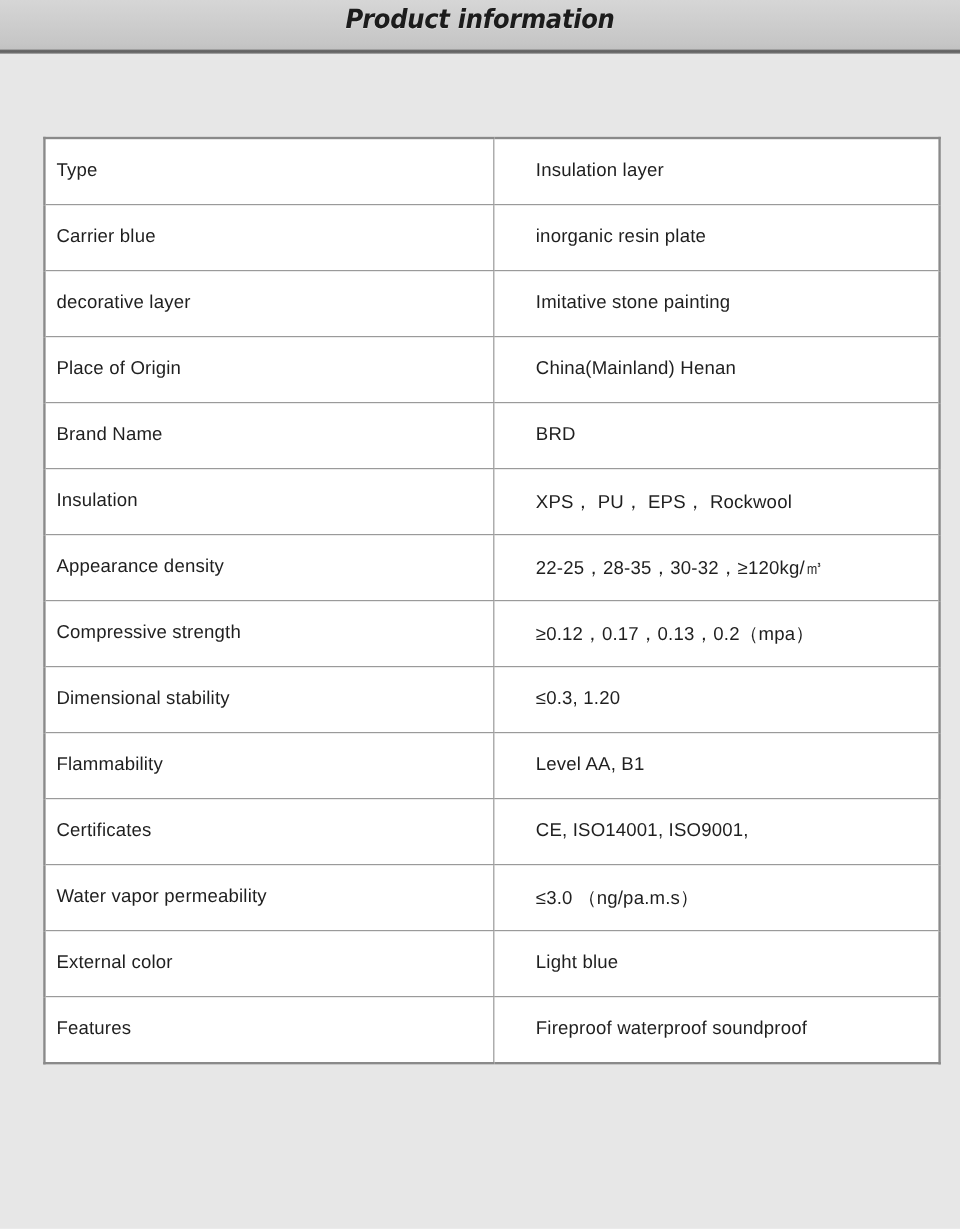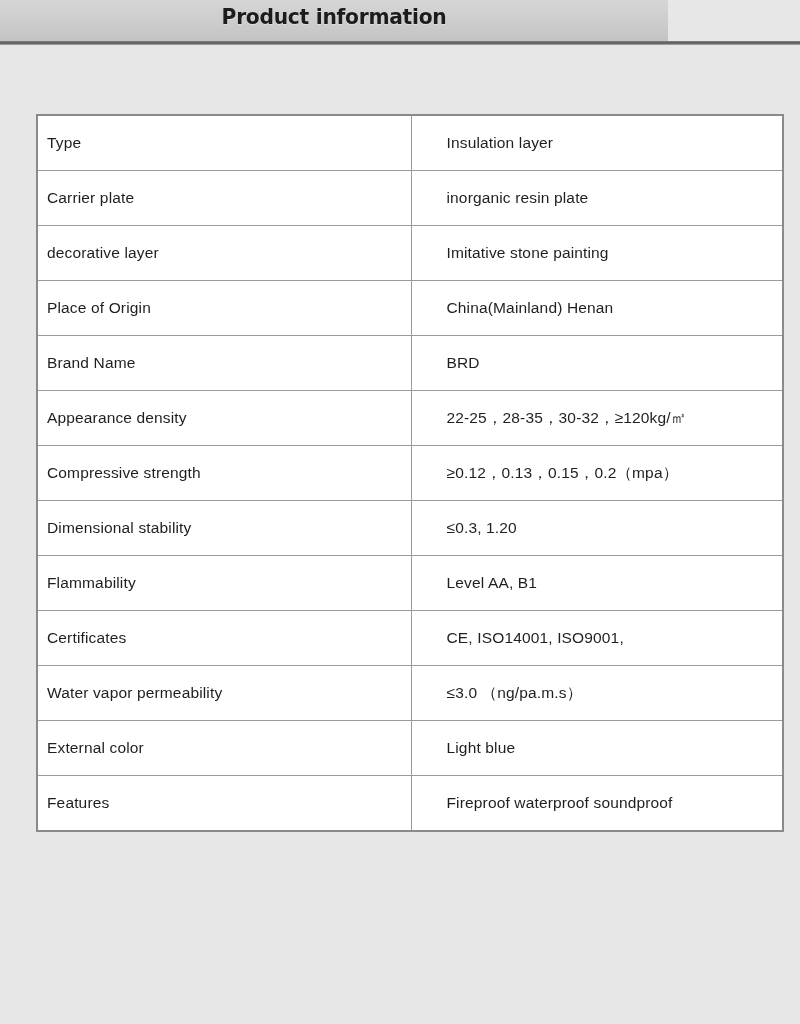--- a/index.html
+++ b/index.html
@@ -11,29 +11,30 @@
     width: 800px;
     height: 1024px;
     background: #e7e7e7;
     font-family: "Liberation Sans", "DejaVu Sans", sans-serif;
     overflow: hidden;
   }
 
   
   .header-band {
     position: relative;
-    width: 668px;
+    width: 800px;
     height: 41px;
     background: linear-gradient(to bottom,
                 #d6d6d6 0%,
                 #d2d2d2 22%,
                 #cccccc 55%,
                 #c6c6c6 88%,
                 #c2c2c2 100%);
     box-sizing: border-box;
+    font-style: italic;
   }
   .header-title {
     position: absolute;
     left: 0;
     right: 0;
     top: 4px;
     text-align: center;
     font-family: "DejaVu Sans", "Liberation Sans", sans-serif;
     font-size: 22px;
     font-weight: bold;
@@ -112,48 +113,52 @@
       <col class="c-value">
     </colgroup>
     <tbody>
 
       <tr>
         <td class="cell-label">Type</td>
         <td class="cell-value">Insulation layer</td>
       </tr>
 
       <tr>
-        <td class="cell-label">Carrier plate</td>
+        <td class="cell-label">Carrier blue</td>
         <td class="cell-value">inorganic resin plate</td>
       </tr>
 
       <tr>
         <td class="cell-label">decorative layer</td>
         <td class="cell-value">Imitative stone painting</td>
       </tr>
 
       <tr>
         <td class="cell-label">Place of Origin</td>
         <td class="cell-value">China(Mainland) Henan</td>
       </tr>
 
       <tr>
         <td class="cell-label">Brand Name</td>
         <td class="cell-value">BRD</td>
       </tr>
 
+      <tr>
+        <td class="cell-label">Insulation</td>
+        <td class="cell-value">XPS， PU， EPS， Rockwool</td>
+      </tr>
 
       <tr>
         <td class="cell-label">Appearance density</td>
         <td class="cell-value">22-25，28-35，30-32，≥120kg/㎥</td>
       </tr>
 
       <tr>
         <td class="cell-label">Compressive strength</td>
-        <td class="cell-value">≥0.12，0.13，0.15，0.2（mpa）</td>
+        <td class="cell-value">≥0.12，0.17，0.13，0.2（mpa）</td>
       </tr>
 
       <tr>
         <td class="cell-label">Dimensional stability</td>
         <td class="cell-value">≤0.3, 1.20</td>
       </tr>
 
 
       <tr>
         <td class="cell-label">Flammability</td>

